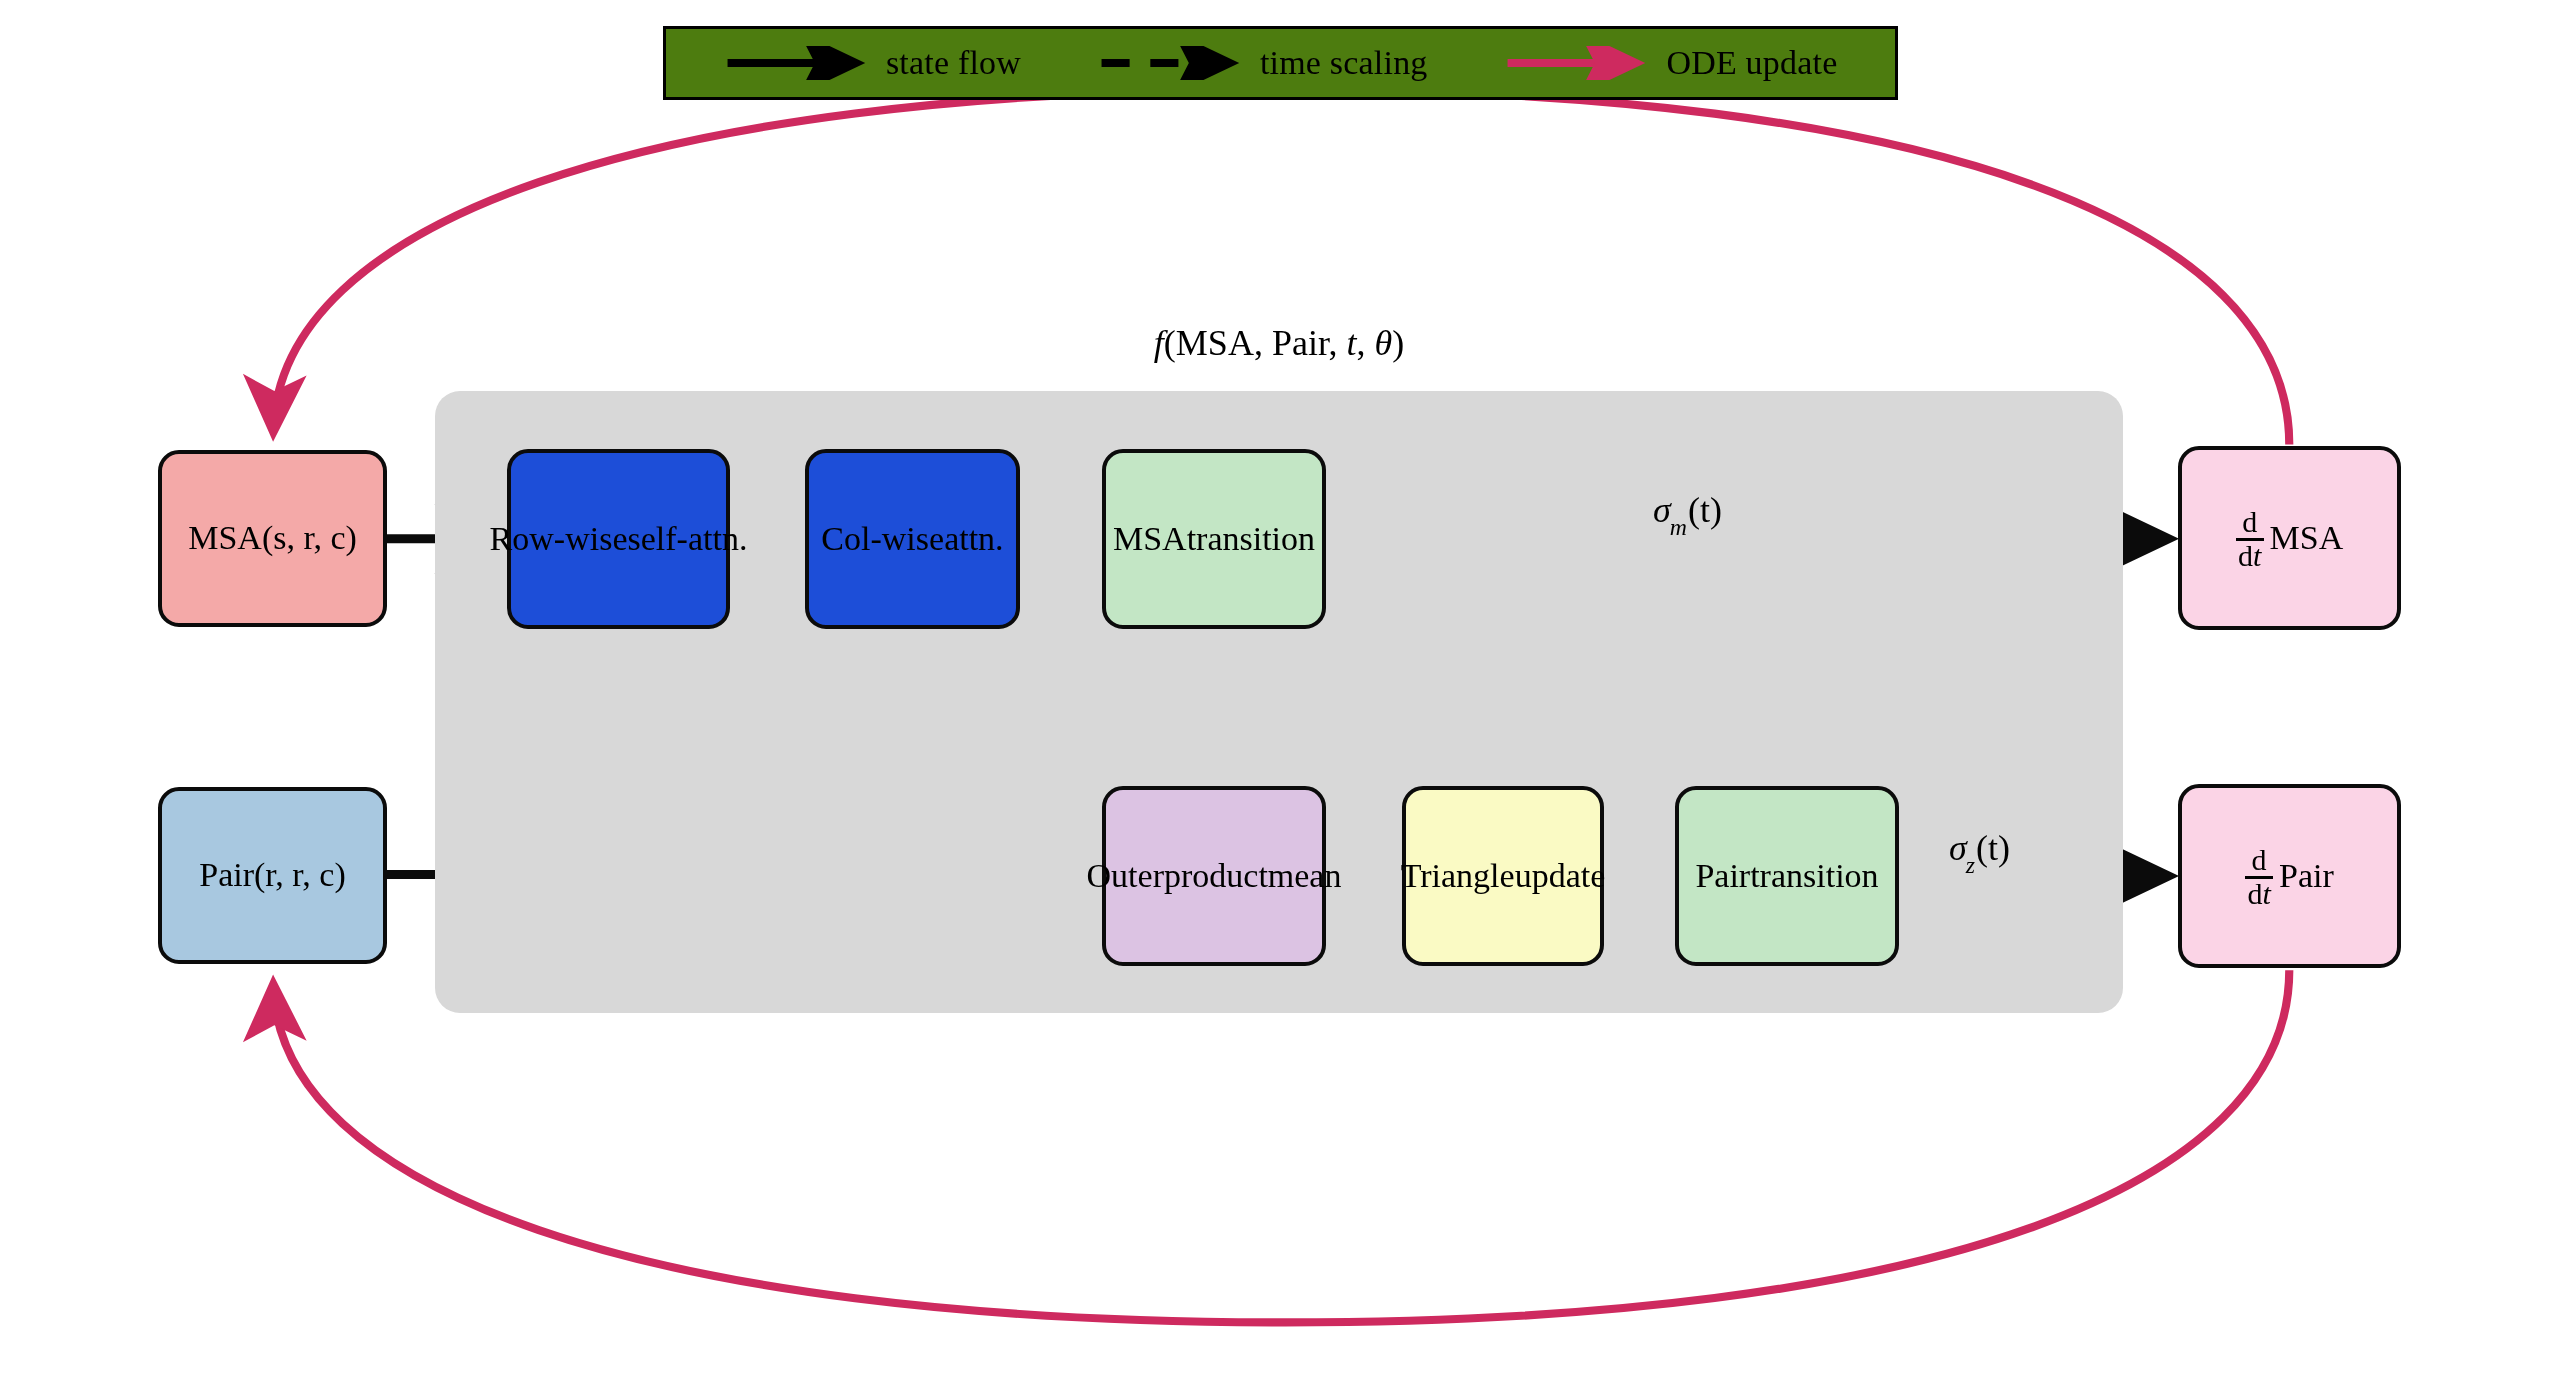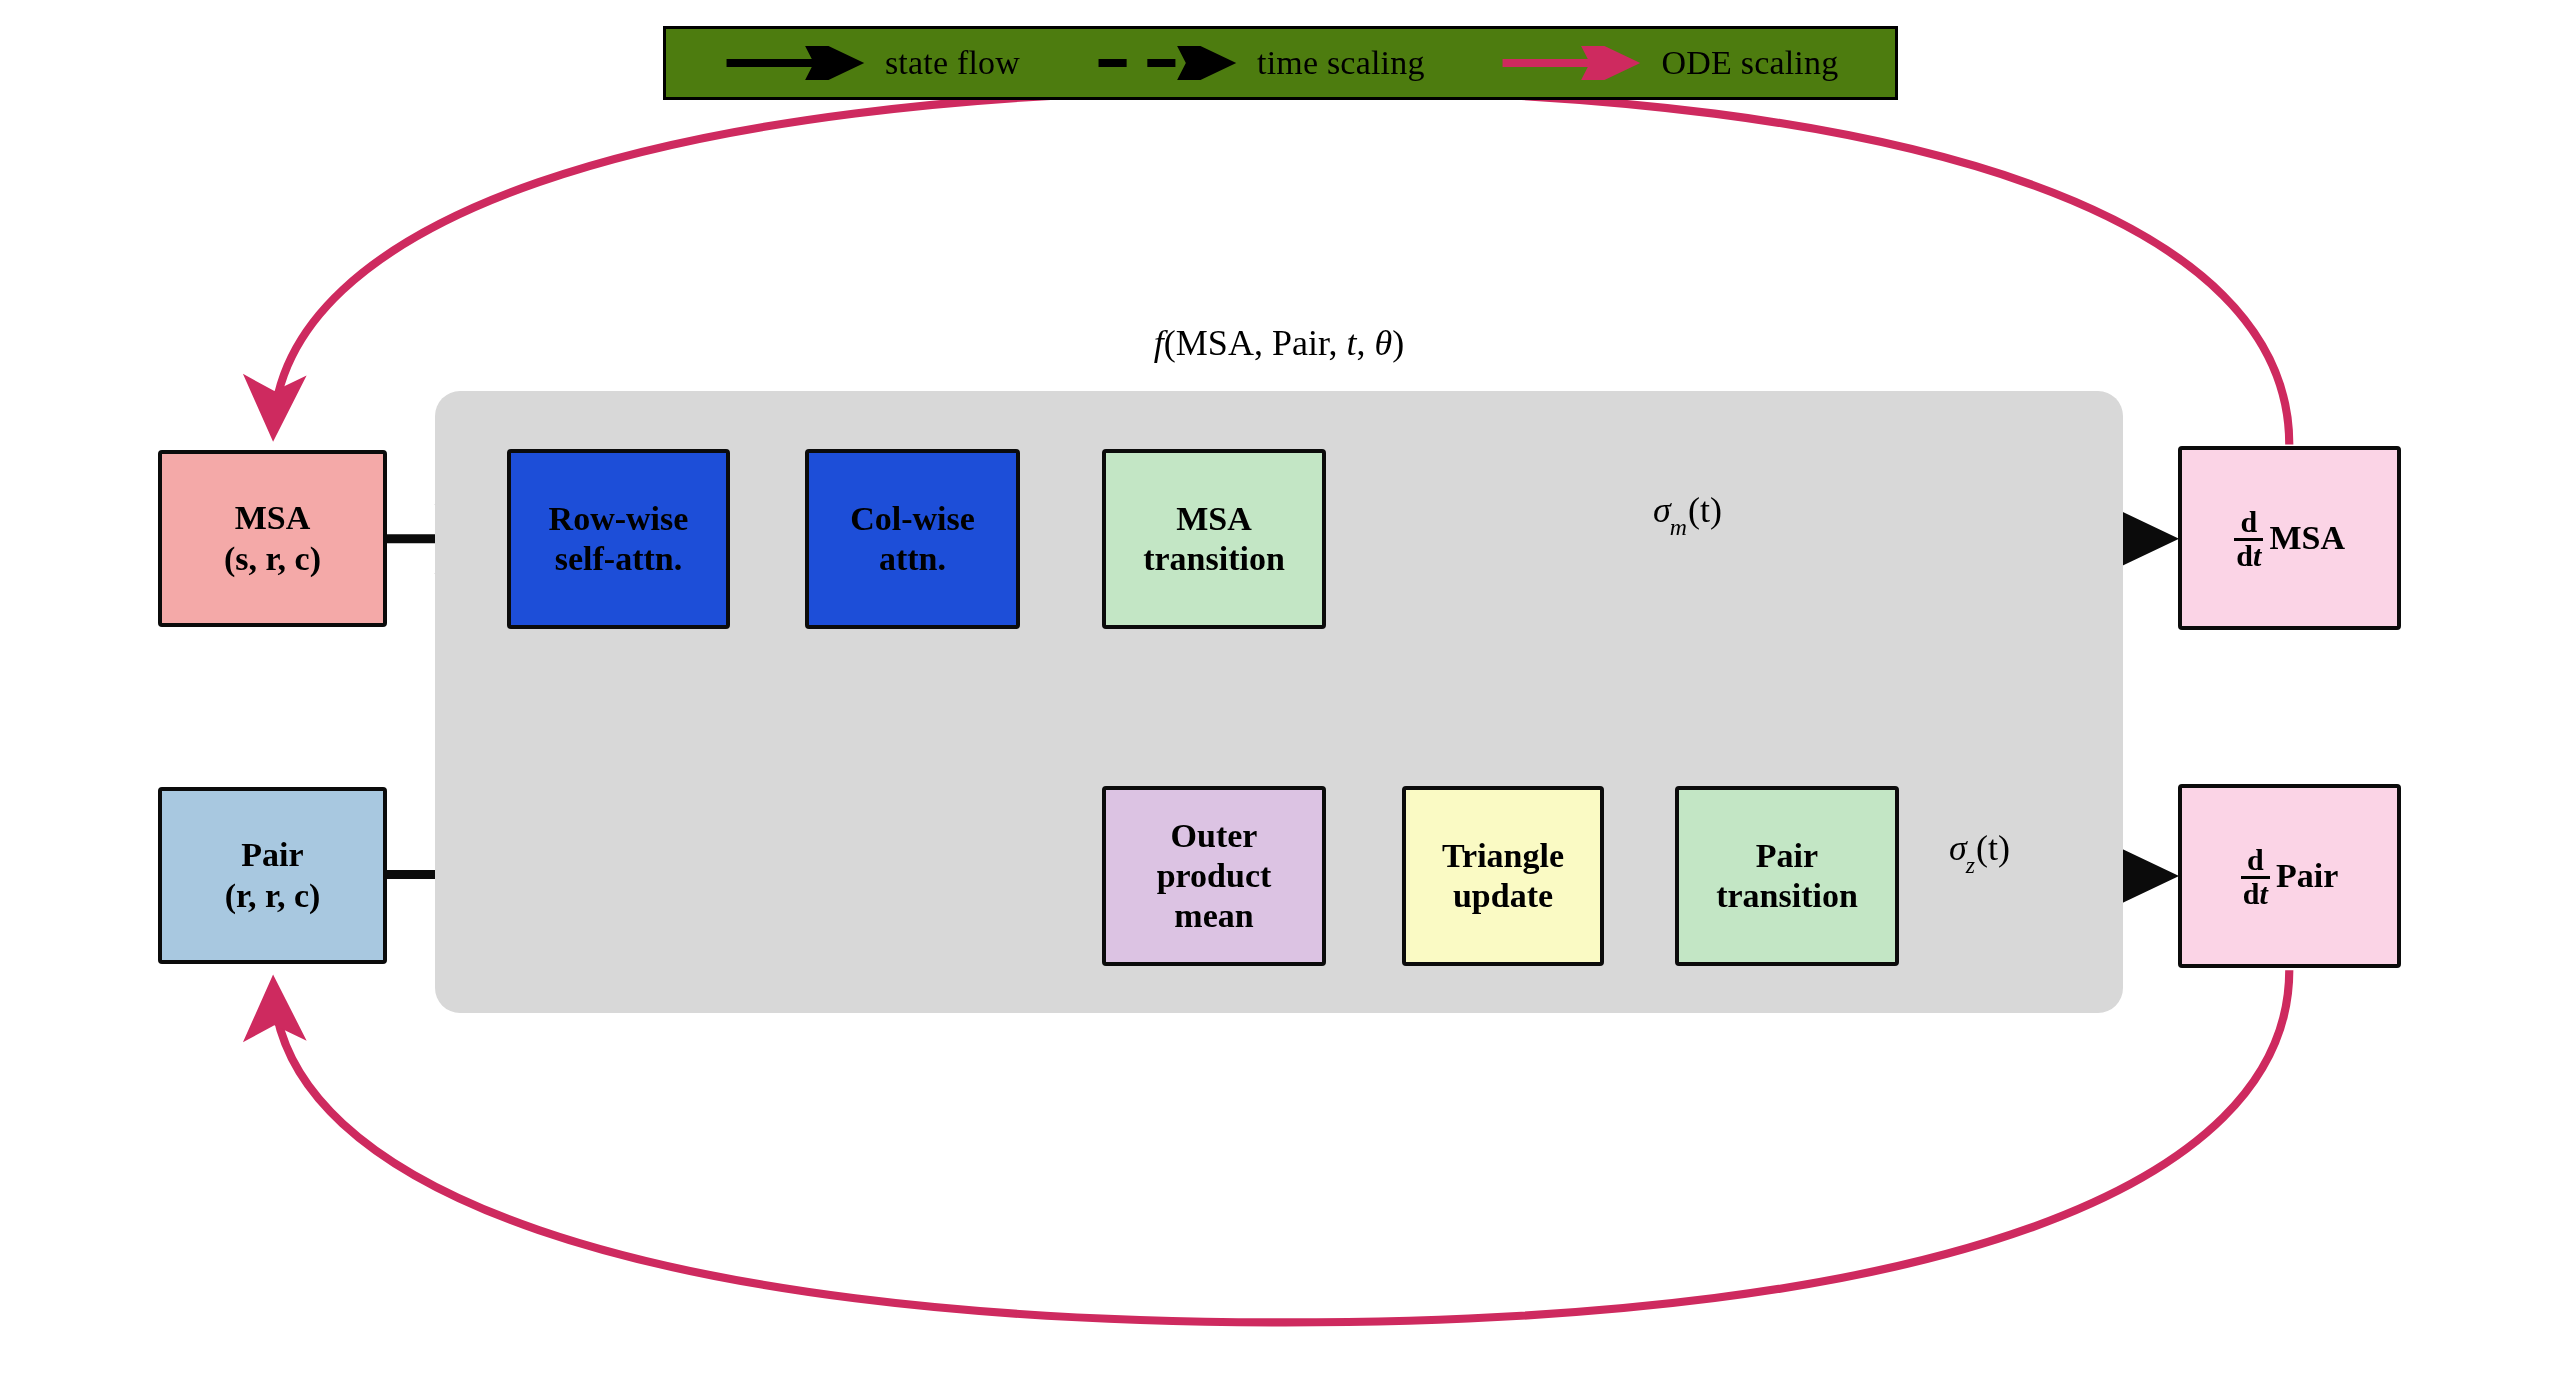--- a/index.html
+++ b/index.html
@@ -79,30 +79,29 @@
     font-size: 36px;
     line-height: 1;
   }
   .module-title .mi { font-style: italic; }
 
   
   .node {
     position: absolute;
     box-sizing: border-box;
     border: 4.5px solid #0b0b0b;
-    border-radius: 4px;
+    border-radius: 21px;
     display: flex;
-    flex-direction: column;
+    flex-direction: row;
     align-items: center;
     justify-content: center;
     text-align: center;
     font-size: 34px;
     line-height: 1.18;
     padding: 3px 6px;
-    font-weight: bold;
   }
   .node .ln { display: block; white-space: nowrap; }
 
   .c-msa   { background: #f4a9a8; }
   .c-pair  { background: #a8c8e0; }
   .c-attn  { background: #1d4ed8; }
   .c-trans { background: #c3e6c5; }
   .c-outer { background: #dcc3e3; }
   .c-tri   { background: #fafac4; }
   .c-deriv { background: #fbd4e6; }
@@ -240,21 +239,21 @@
 
     <div class="legend-item">
       <svg class="legend-swatch" width="149" height="34" viewBox="0 0 200 46">
         <defs>
           <marker id="lg-a3" markerWidth="9" markerHeight="9" refX="7.3" refY="4.5" orient="auto" markerUnits="strokeWidth">
             <path d="M0.4,0.6 L8.6,4.5 L0.4,8.4 L2.4,4.5 Z" fill="#ce2a5f"></path>
           </marker>
         </defs>
         <line x1="4" y1="23" x2="176" y2="23" stroke="#ce2a5f" stroke-width="11" marker-end="url(#lg-a3)"></line>
       </svg>
-      <span class="legend-label">ODE scaling</span>
+      <span class="legend-label">ODE update</span>
     </div>
 
   </div>
 
   <div class="module-panel"></div>
 
   <div class="module-title">
     <span class="mi">f</span><span>(MSA, Pair, </span><span class="mi">t</span><span>, </span><span class="mi">θ</span><span>)</span>
   </div>
 

